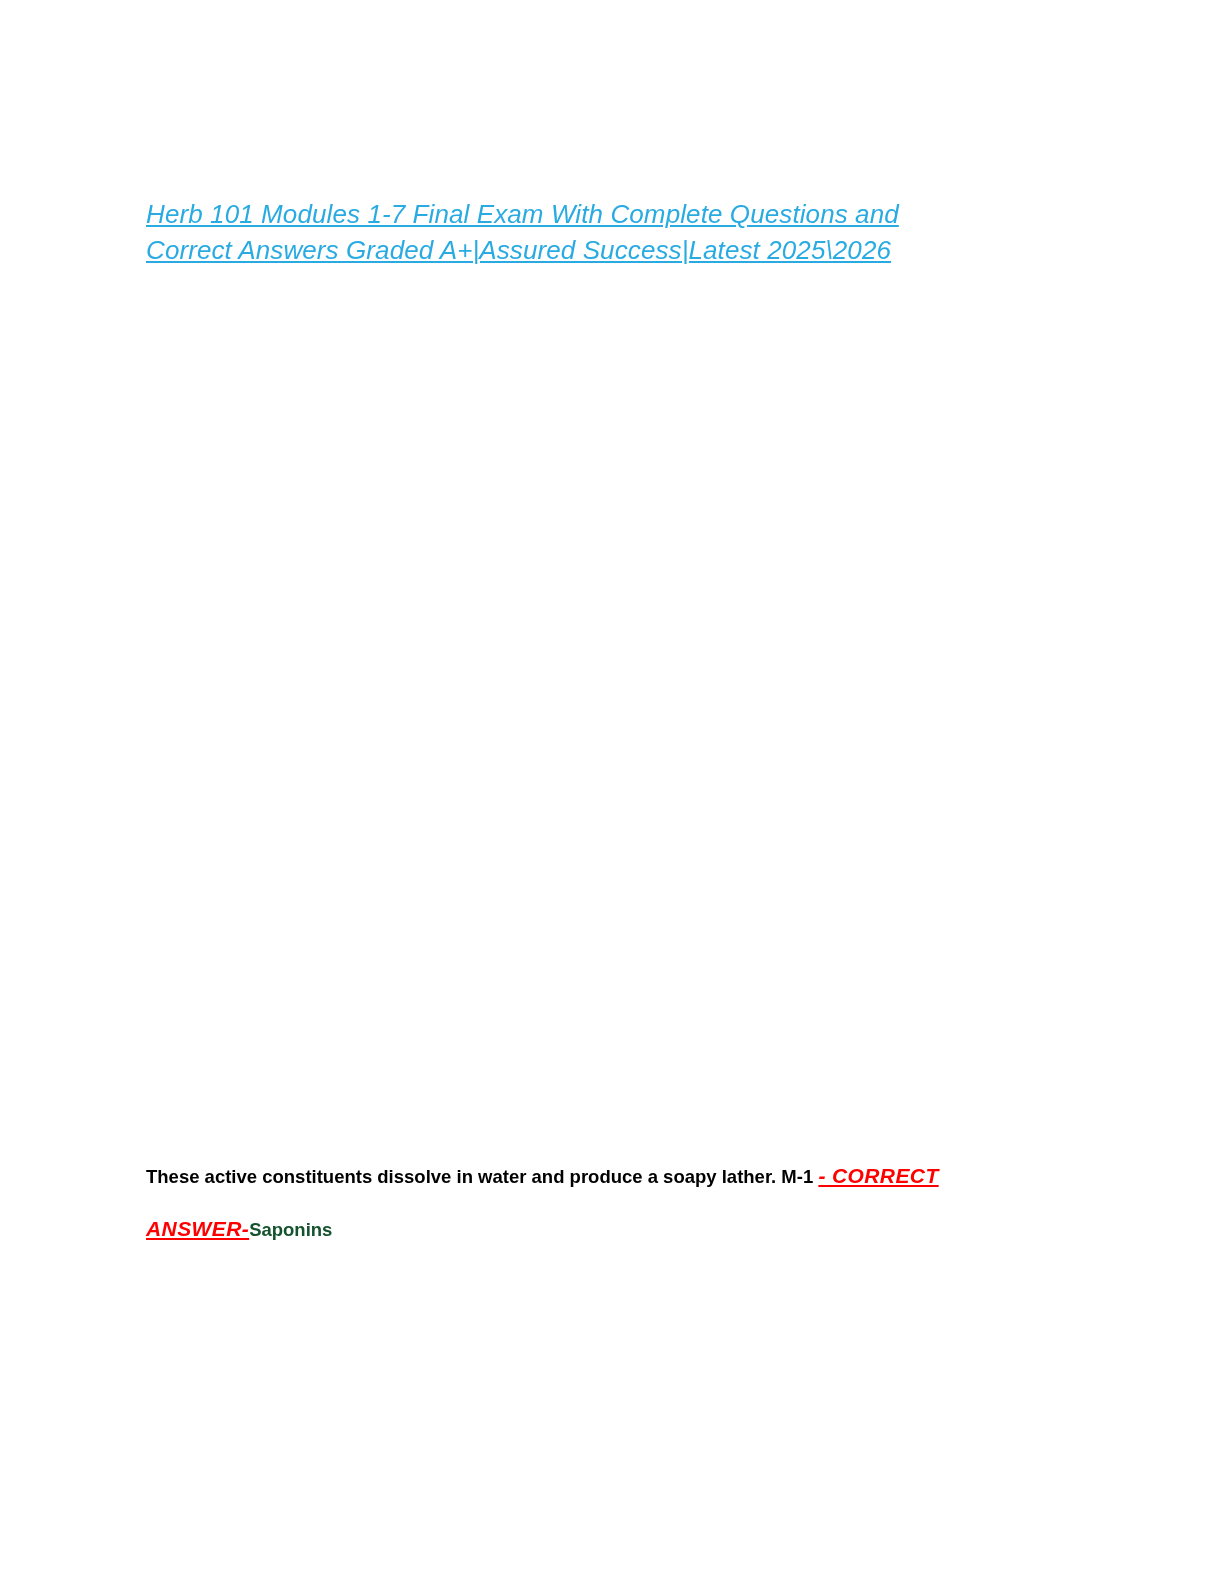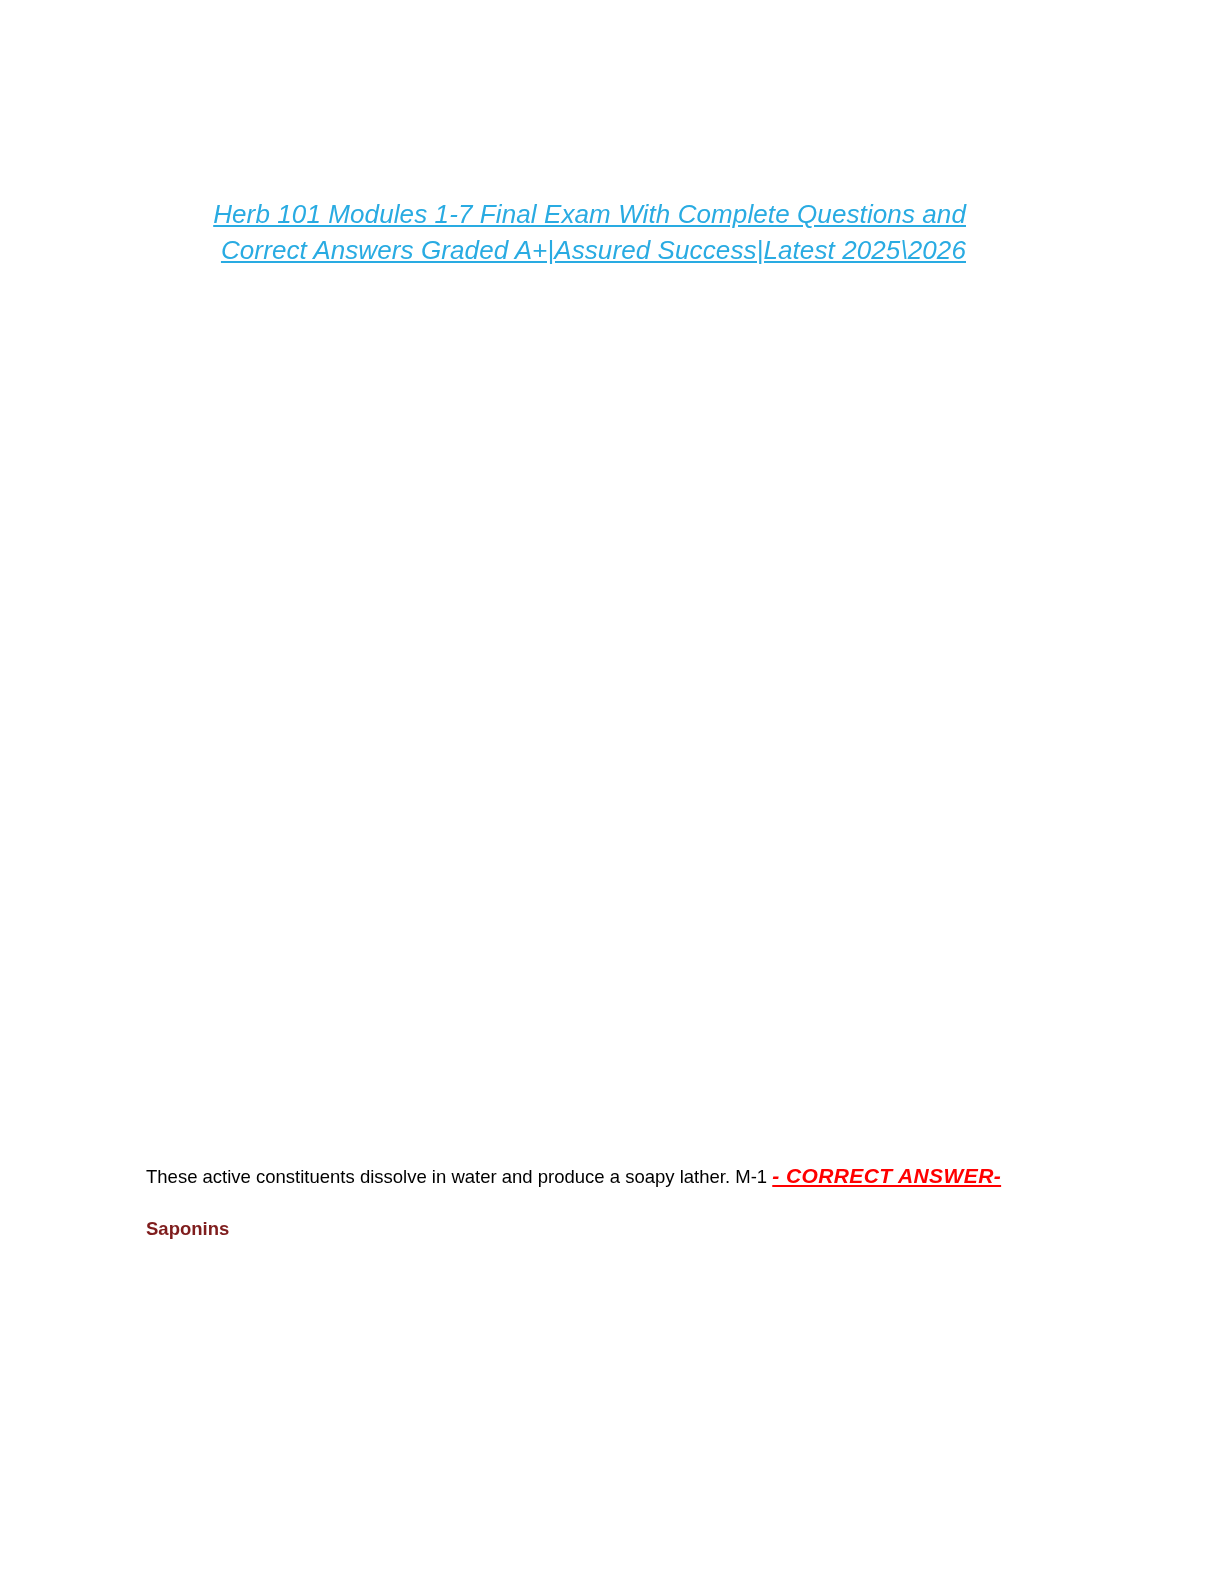--- a/index.html
+++ b/index.html
@@ -25,46 +25,45 @@
     left: 146px;
     top: 196px;
     width: 820px;
     font-family: "Liberation Sans", sans-serif;
     font-style: italic;
     font-size: 26px;
     line-height: 36px;
     color: #29ABE2;
     text-decoration: underline;
     letter-spacing: 0.1px;
-    text-align: right;
   }
   .qa-block {
     position: absolute;
     left: 146px;
     width: 900px;
     font-family: "Liberation Sans", sans-serif;
     font-size: 18.5px;
     line-height: 52px;
     color: #000000;
     font-weight: 600;
   }
   .qa-block .q-text {
-    font-weight: 400;
+    font-weight: 700;
     color: #000000;
   }
   .answer-tag {
     color: #FF0000;
     font-weight: bold;
     font-style: italic;
     text-decoration: underline;
     font-size: 21px;
     letter-spacing: 0.4px;
   }
   .answer-val {
-    color: #7f1d1d;
+    color: #14532d;
     font-weight: 600;
     font-style: normal;
     text-decoration: none;
     font-size: 18.5px;
   }
   #block1 { top: 1150px; }
   #block2 { top: 1330px; }
 </style>
 </head>
 <body>

